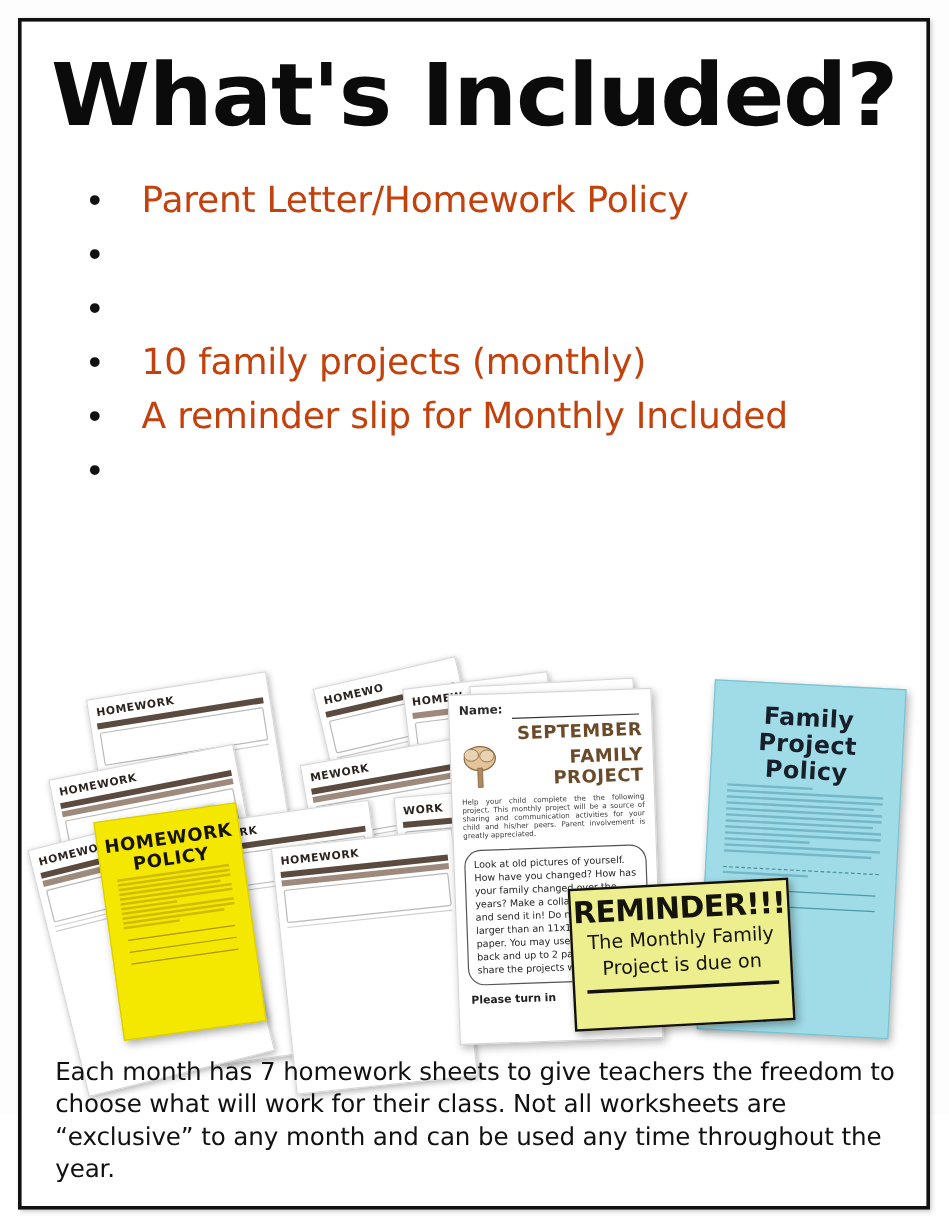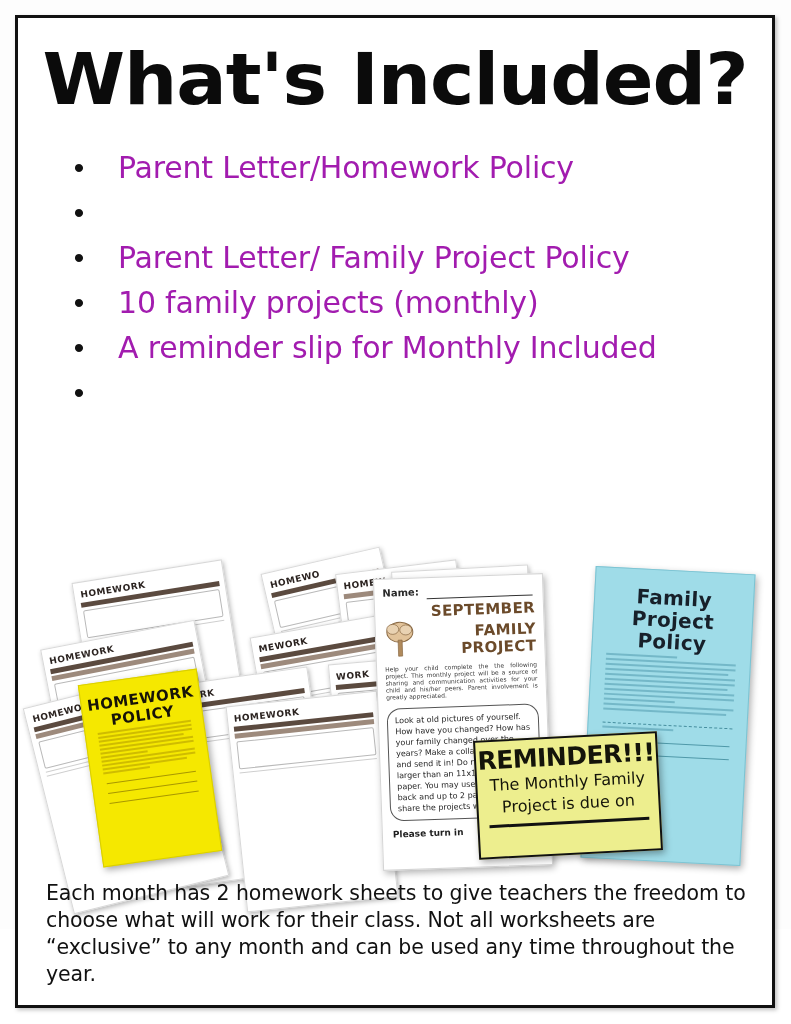--- a/index.html
+++ b/index.html
@@ -61,21 +61,21 @@
     text-align:center;
     font-size:30px;
     line-height:43px;
     color:#111;
   }
   .bullet-text{
     flex:1 1 auto;
     font-family:"DejaVu Sans", sans-serif;
     font-size:30px;
     line-height:43px;
-    color:#a21caf;
+    color:#c2410c;
     letter-spacing:-0.2px;
     white-space:pre-line;
   }
 
   
   .collage{
     position:absolute;
     left:10px;top:510px;
     width:740px;height:355px;
   }
@@ -237,21 +237,20 @@
           <span class="bullet-dot">•</span>
           <span class="bullet-text">Parent Letter/Homework Policy</span>
         </div>
 
         <div class="bullet-row">
           <span class="bullet-dot">•</span>
         </div>
 
         <div class="bullet-row">
           <span class="bullet-dot">•</span>
-          <span class="bullet-text">Parent Letter/ Family Project Policy</span>
         </div>
 
         <div class="bullet-row">
           <span class="bullet-dot">•</span>
           <span class="bullet-text">10 family projects (monthly)</span>
         </div>
 
         <div class="bullet-row">
           <span class="bullet-dot">•</span>
           <span class="bullet-text">A reminder slip for Monthly Included</span>
@@ -403,17 +402,17 @@
 
         <div class="reminder" style="left:448px;top:208px;width:180px;height:115px;transform:rotate(-3deg);">
           <div class="rem-title">REMINDER!!!</div>
           <div class="rem-body">The Monthly Family</div>
           <div class="rem-body">Project is due on</div>
           <div class="rem-line"></div>
         </div>
 
       </div>
 
-      <div class="footer">Each month has 2 homework sheets to give teachers the freedom to choose what will work for their class.  Not all worksheets are “exclusive” to any month and can be used any time throughout the year.</div>
+      <div class="footer">Each month has 7 homework sheets to give teachers the freedom to choose what will work for their class.  Not all worksheets are “exclusive” to any month and can be used any time throughout the year.</div>
 
     </div>
   </div>
 </div>
 
 </body></html>

